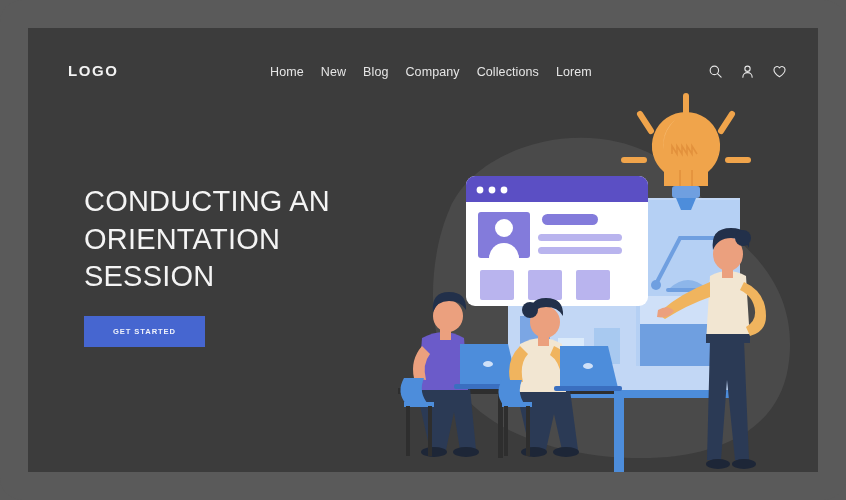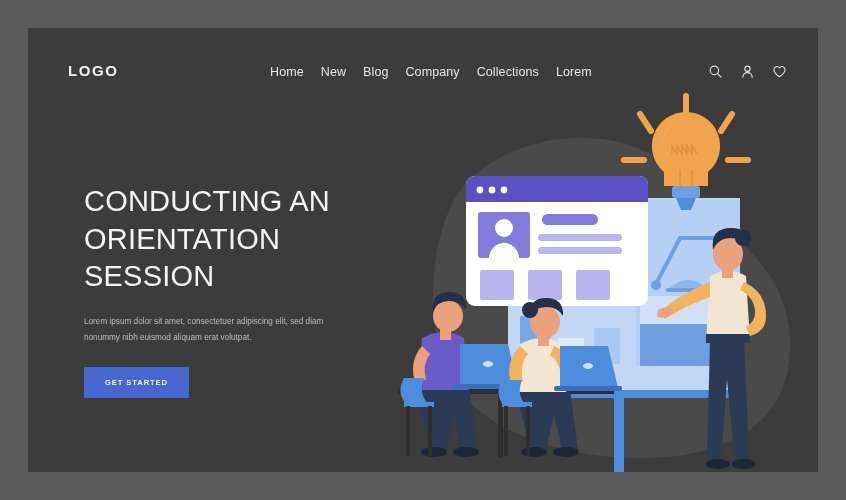--- a/index.html
+++ b/index.html
@@ -49,21 +49,21 @@
     line-height:1.30; letter-spacing:.2px; white-space:pre-line;
   }
   .subcopy {
     margin-top:18px; font-size:8.2px; color:#bdbdbd;
     line-height:2.0; width:240px;
   }
   .cta {
     margin-top:20px; display:inline-block;
     background:#4666d0; color:#eef1fb;
     font-size:7.6px; letter-spacing:.9px; font-weight:bold;
-    padding:11px 21px; border:none; cursor:pointer;
+    padding:11px 29px; border:none; cursor:pointer;
   }
 
   
   .art { position:absolute; left:360px; top:60px; width:420px; height:390px; }
   .art svg { display:block; }
 </style>
 </head>
 <body>
 
 <div id="root">
@@ -99,21 +99,20 @@
           <svg width="15" height="15" viewBox="0 0 20 20" fill="none" stroke="#e6e6e6" stroke-width="1.5">
             <path d="M10 17S2.6 12.3 2.6 7.5A4.1 4.1 0 0 1 10 5.1a4.1 4.1 0 0 1 7.4 2.4C17.4 12.3 10 17 10 17z" stroke-linejoin="round"></path>
           </svg>
         </span>
       </div>
     </div>
 
     <div class="copy">
       <h1 class="headline">CONDUCTING AN
 ORIENTATION SESSION</h1>
-      <p class="subcopy">Lorem ipsum dolor sit amet, consectetuer adipiscing elit, sed diam nonummy nibh euismod aliquam erat volutpat.</p>
       <button class="cta">GET STARTED</button>
     </div>
 
     <div class="art">
       <svg width="420" height="390" viewBox="0 0 420 390" xmlns="http://www.w3.org/2000/svg">
 
         <g>
           <path d="M62 120 C40 170 36 250 70 300 C104 350 190 372 262 370 C334 368 390 340 400 280
                    C410 220 382 180 350 152 C318 124 300 70 230 54 C160 38 84 70 62 120 Z" fill="#4a4a4a"></path>
         </g>

